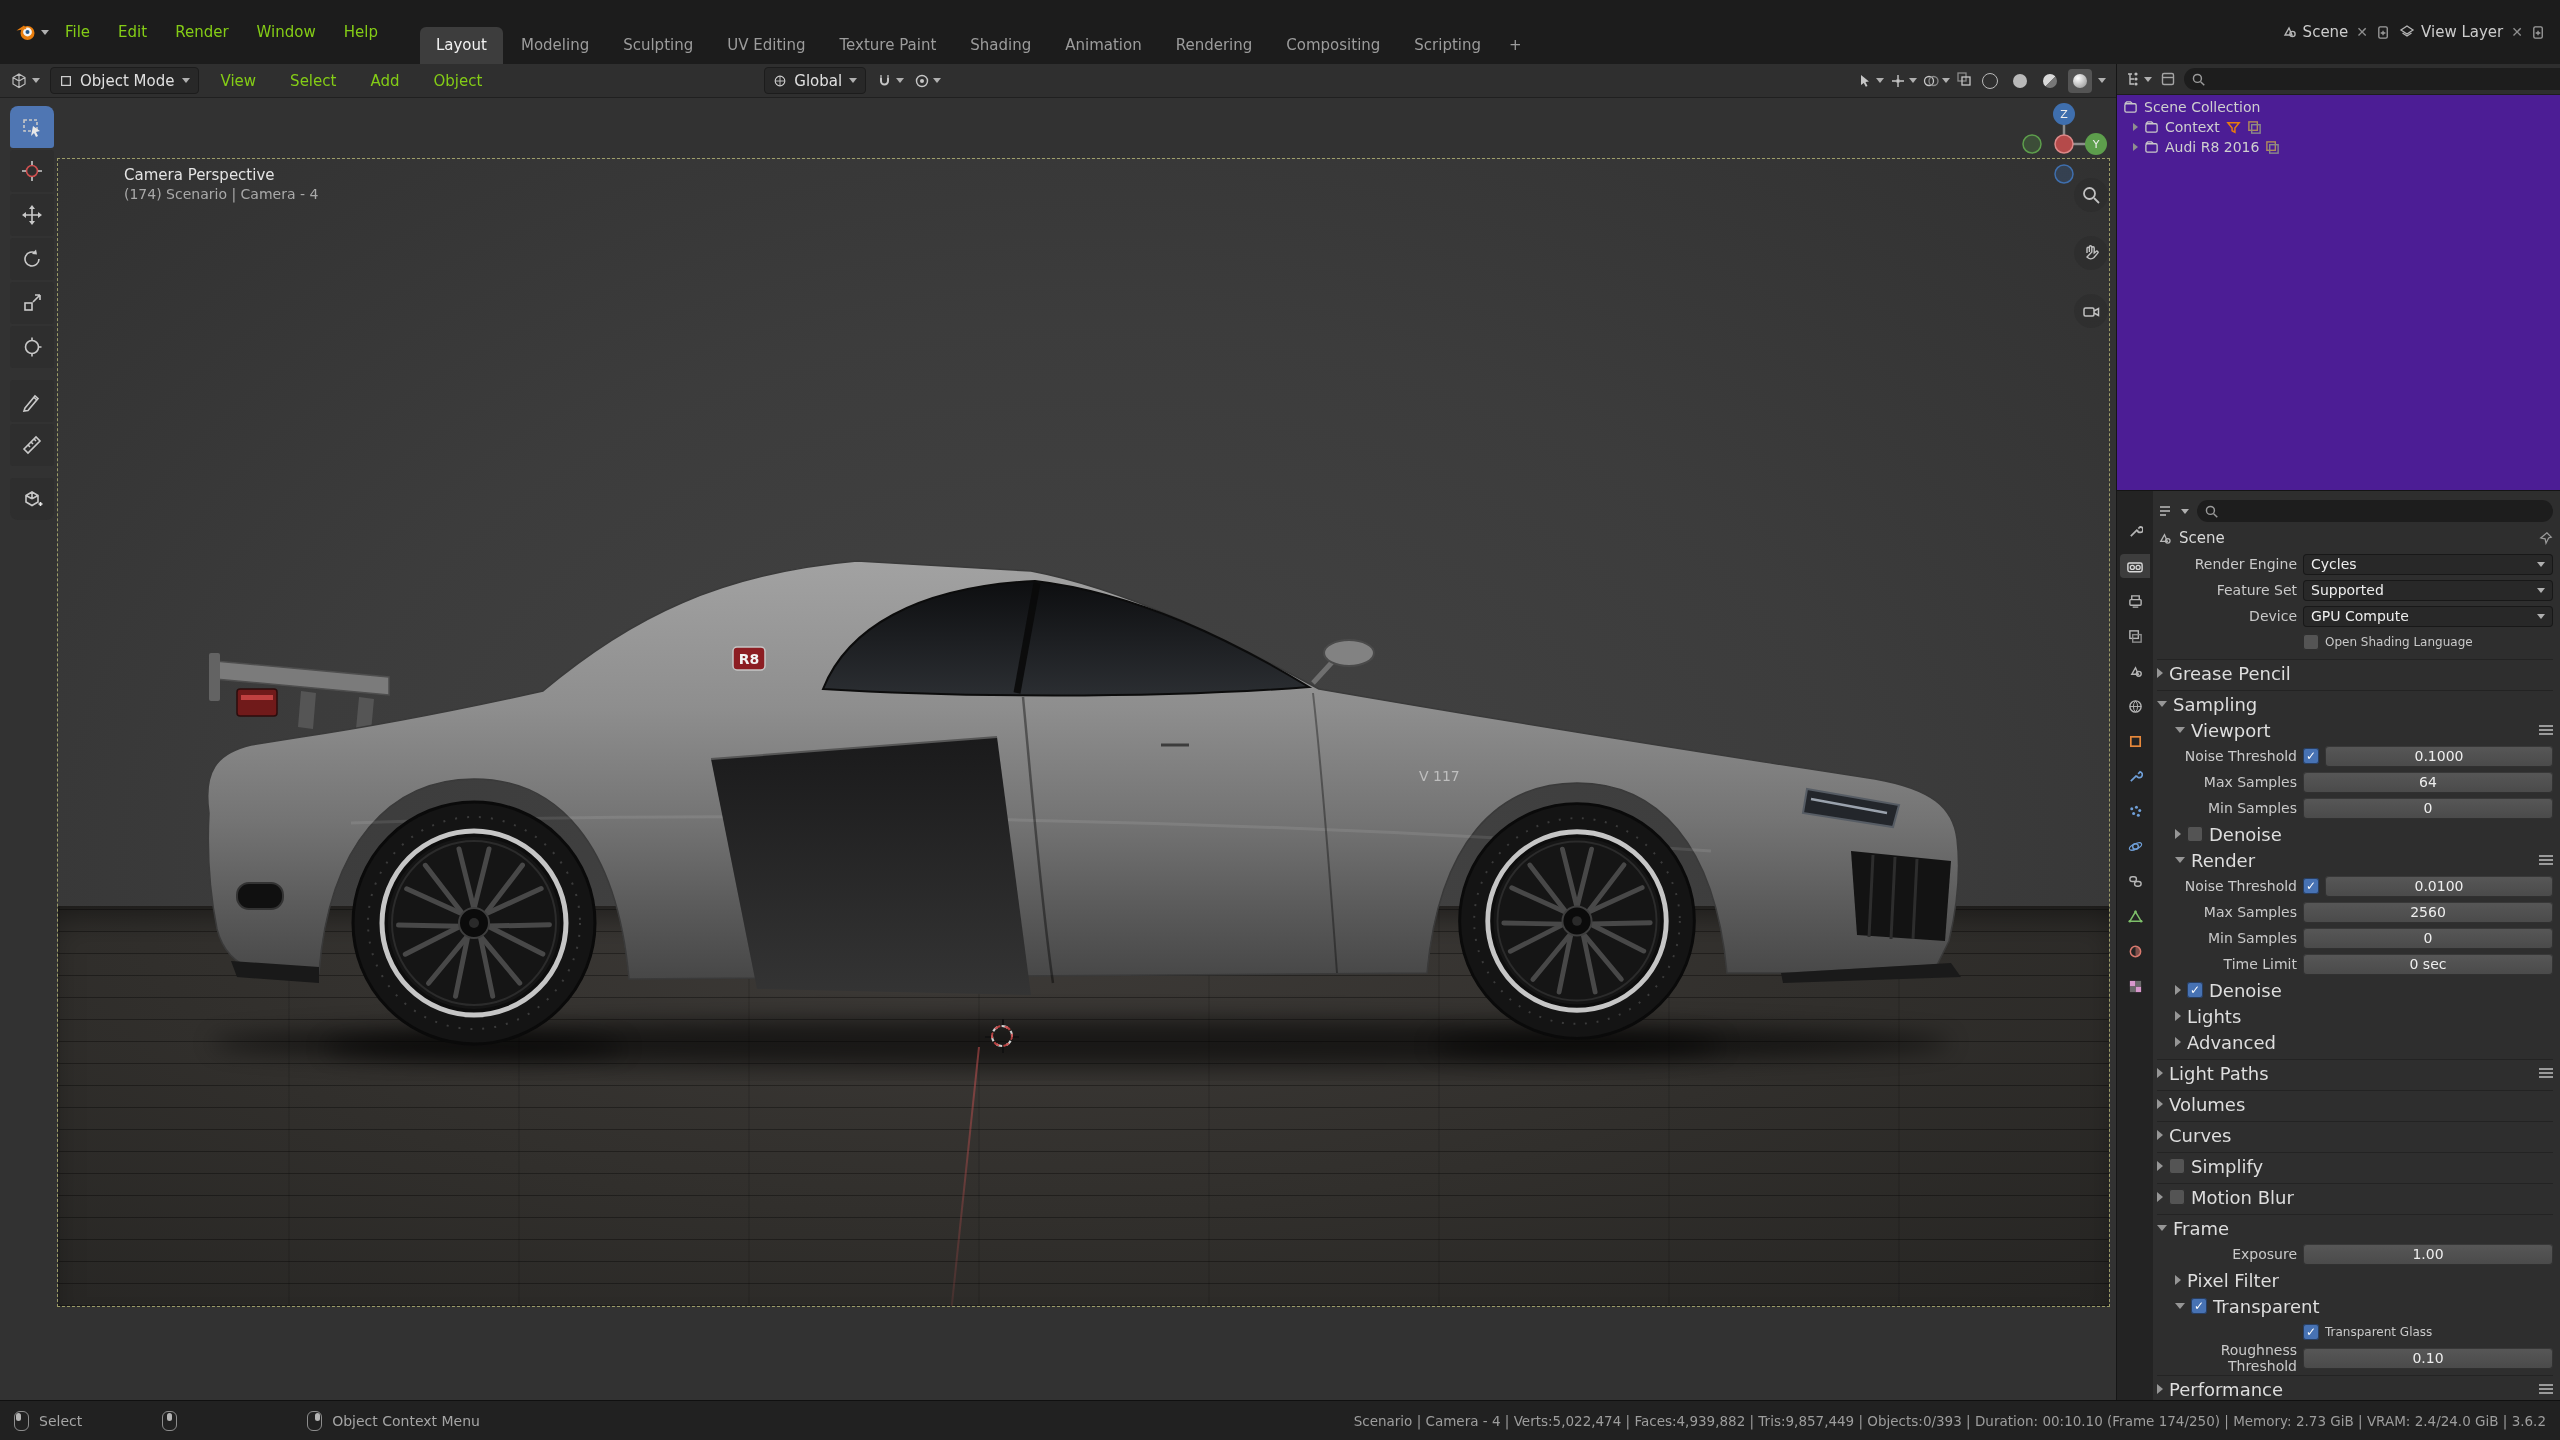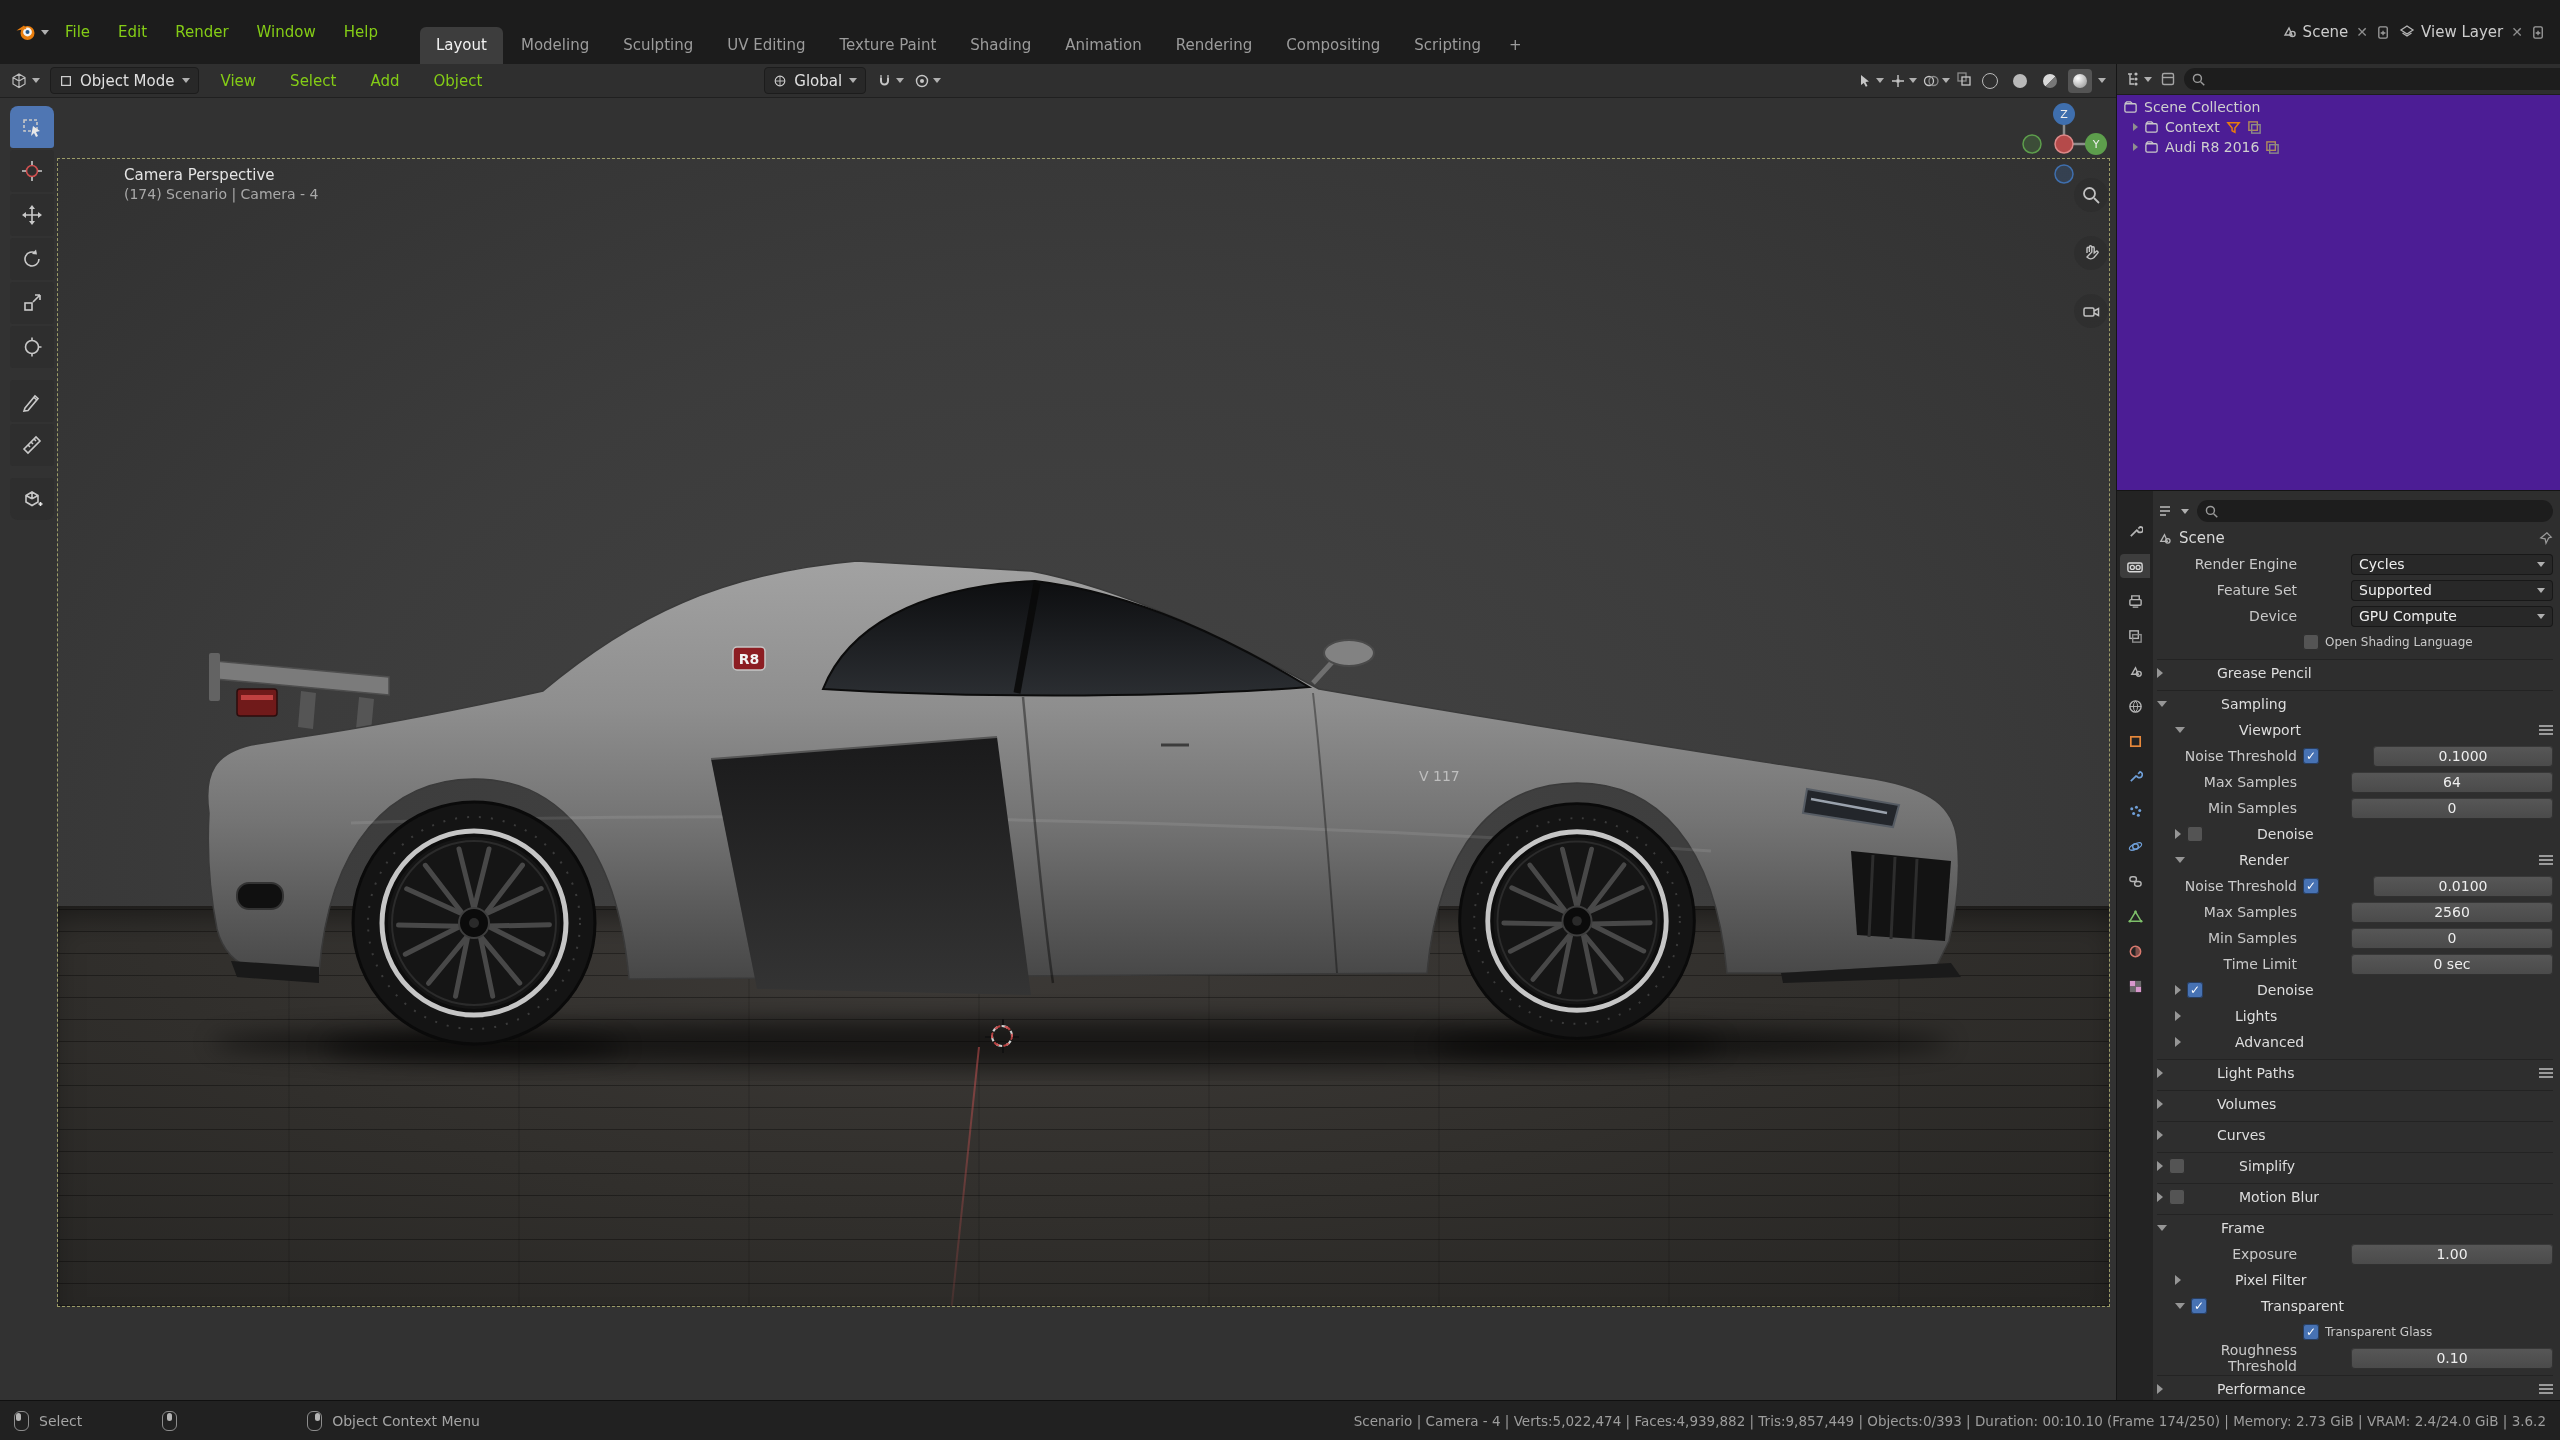--- a/index.html
+++ b/index.html
@@ -63,30 +63,30 @@
   #ptabs{position:absolute;left:0;top:0;width:36px;height:910px;background:#232323;display:flex;flex-direction:column;align-items:center;padding-top:28px;gap:11px;box-sizing:border-box;}
   .ptab{width:30px;height:24px;display:flex;align-items:center;justify-content:center;border-radius:4px 0 0 4px;}
   .ptab.active{background:#3d3d3d;}
   #pcontent{position:absolute;left:36px;top:0;width:408px;height:910px;box-sizing:border-box;padding:6px 8px 0 4px;}
   .psearchrow{display:flex;align-items:center;gap:8px;height:28px;}
   .crumb{display:flex;align-items:center;gap:7px;height:26px;color:#d8d8d8;}
   .prow{display:flex;align-items:center;height:26px;gap:6px;}
   .sp4{height:4px;}
   .tl{border-top:1px solid rgba(0,0,0,0.22);}
   .plabel{width:140px;text-align:right;color:#c9c9c9;font-size:14px;flex-shrink:0;}
-  .pval{flex:1;height:21px;border-radius:4px;display:flex;align-items:center;justify-content:center;font-size:14px;color:#eeeeee;margin-left:48px;}
+  .pval{flex:1;height:21px;border-radius:4px;display:flex;align-items:center;justify-content:center;font-size:14px;color:#eeeeee;}
   .num{background:linear-gradient(#575757,#4a4a4a);box-shadow:inset 0 0 0 1px rgba(0,0,0,0.35);}
   .dd{background:#282828;justify-content:flex-start;padding:0 8px;box-shadow:inset 0 0 0 1px rgba(0,0,0,0.4);}
   .dd .dar{margin-left:auto;}
   .chk{width:16px;height:16px;border-radius:3px;background:#545454;box-shadow:inset 0 0 0 1px rgba(0,0,0,0.45);flex-shrink:0;display:flex;align-items:center;justify-content:center;font-size:12px;color:#fff;}
   .chk.on{background:#4772b3;}
   .chk.on::after{content:"✓";}
   .tri-r{width:0;height:0;border-top:5px solid transparent;border-bottom:5px solid transparent;border-left:6px solid #969696;flex-shrink:0;}
   .tri-d{width:0;height:0;border-left:5px solid transparent;border-right:5px solid transparent;border-top:6px solid #969696;flex-shrink:0;}
-  .phl{color:#dedede;font-size:14px;margin-left:48px;}
+  .phl{color:#dedede;font-size:18px;}
   .hamb{margin-left:auto;width:14px;height:10px;background:repeating-linear-gradient(#9a9a9a 0 2px,transparent 2px 4px);}
   .ind{padding-left:18px;}
   .blab{color:#c9c9c9;font-size:12px;}
   
   #statusbar{position:absolute;left:0;top:1400px;width:2560px;height:40px;background:#212121;border-top:1px solid #101010;display:flex;align-items:center;gap:10px;padding:0 14px;box-sizing:border-box;color:#a5a5a5;font-size:14px;}
   .mouse{width:13px;height:18px;border:1.5px solid #8d8d8d;border-radius:6px;position:relative;flex-shrink:0;}
   .mouse i{position:absolute;top:1px;width:5px;height:8px;background:#b5b5b5;border-radius:3px;}
   .mouse.l i{left:1px;} .mouse.m i{left:3.5px;} .mouse.r i{right:1px;}
   .sb-stats{margin-left:auto;color:#9d9d9d;white-space:nowrap;font-size:13.5px;}
   svg text{font-family:"DejaVu Sans","Liberation Sans",sans-serif;}

